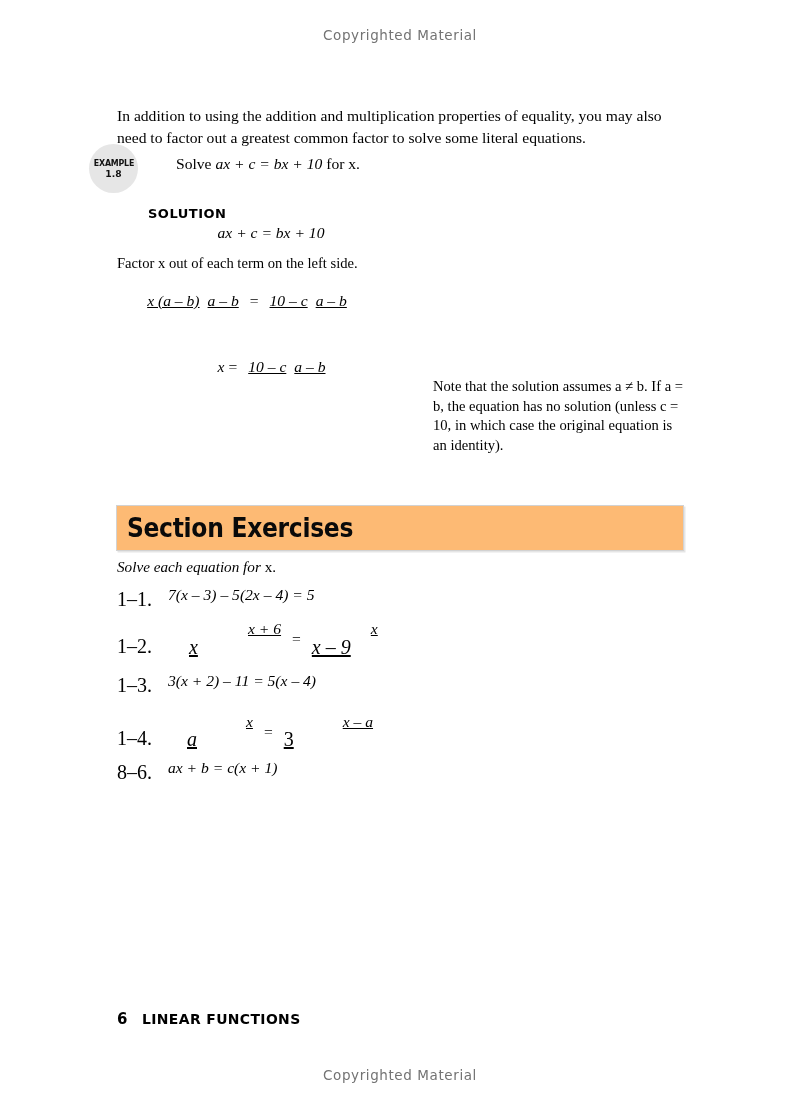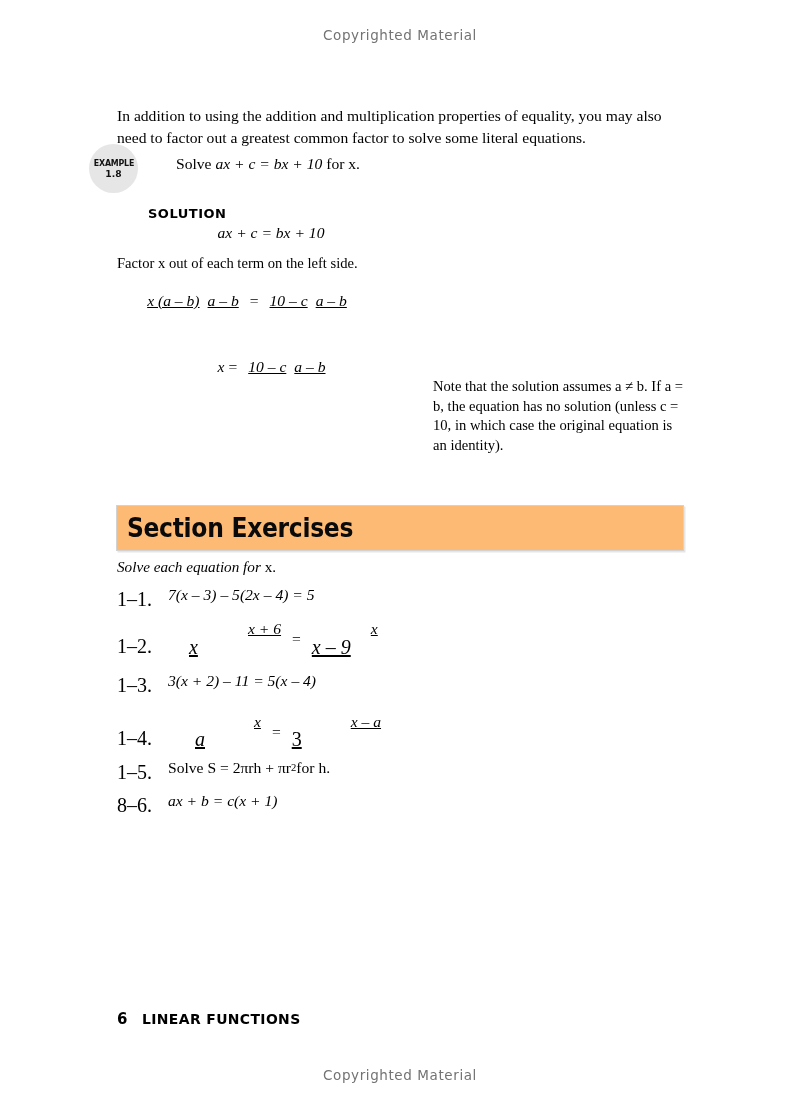--- a/index.html
+++ b/index.html
@@ -215,21 +215,21 @@
   .ex-row .body {
     font-size: 15.6px;
     display: flex;
     align-items: center;
   }
   .ex-1 { height: 33px; }
   .ex-2 { height: 53px; }
   .ex-2 .num { padding-top: 16px; }
   .ex-2 .body { padding-left: 14px; }
   .ex-3 { height: 40px; }
-  .ex-4 { height: 47px; gap: 8px; }
+  .ex-4 { height: 47px; }
   .ex-4 .num { padding-top: 15px; }
   .ex-4 .body { padding-left: 12px; }
   .ex-5 { height: 33px; }
   .ex-6 { height: 30px; }
 
   sup { font-size: 0.68em; vertical-align: super; line-height: 0; }
 
   
   .page-footer {
     position: absolute;
@@ -359,28 +359,20 @@
       </span>
       <span class="eqmid">=</span>
       <span class="frac">
         <span class="num">3</span>
         <span class="bar"></span>
         <i class="den">x – a</i>
       </span>
     </span>
   </div>
 
-  <div class="ex-row ex-5">
-    <span class="num">1–5.</span>
-    <span class="body">
-      <span>Solve S = 2πrh + πr</span>
-        <sup>2</sup>
-        <span> for h.</span>
-    </span>
-  </div>
 
   <div class="ex-row ex-6">
     <span class="num">8–6.</span>
     <span class="body">
       <i>ax + b = c(x + 1)</i>
     </span>
   </div>
 
 </div>
 

